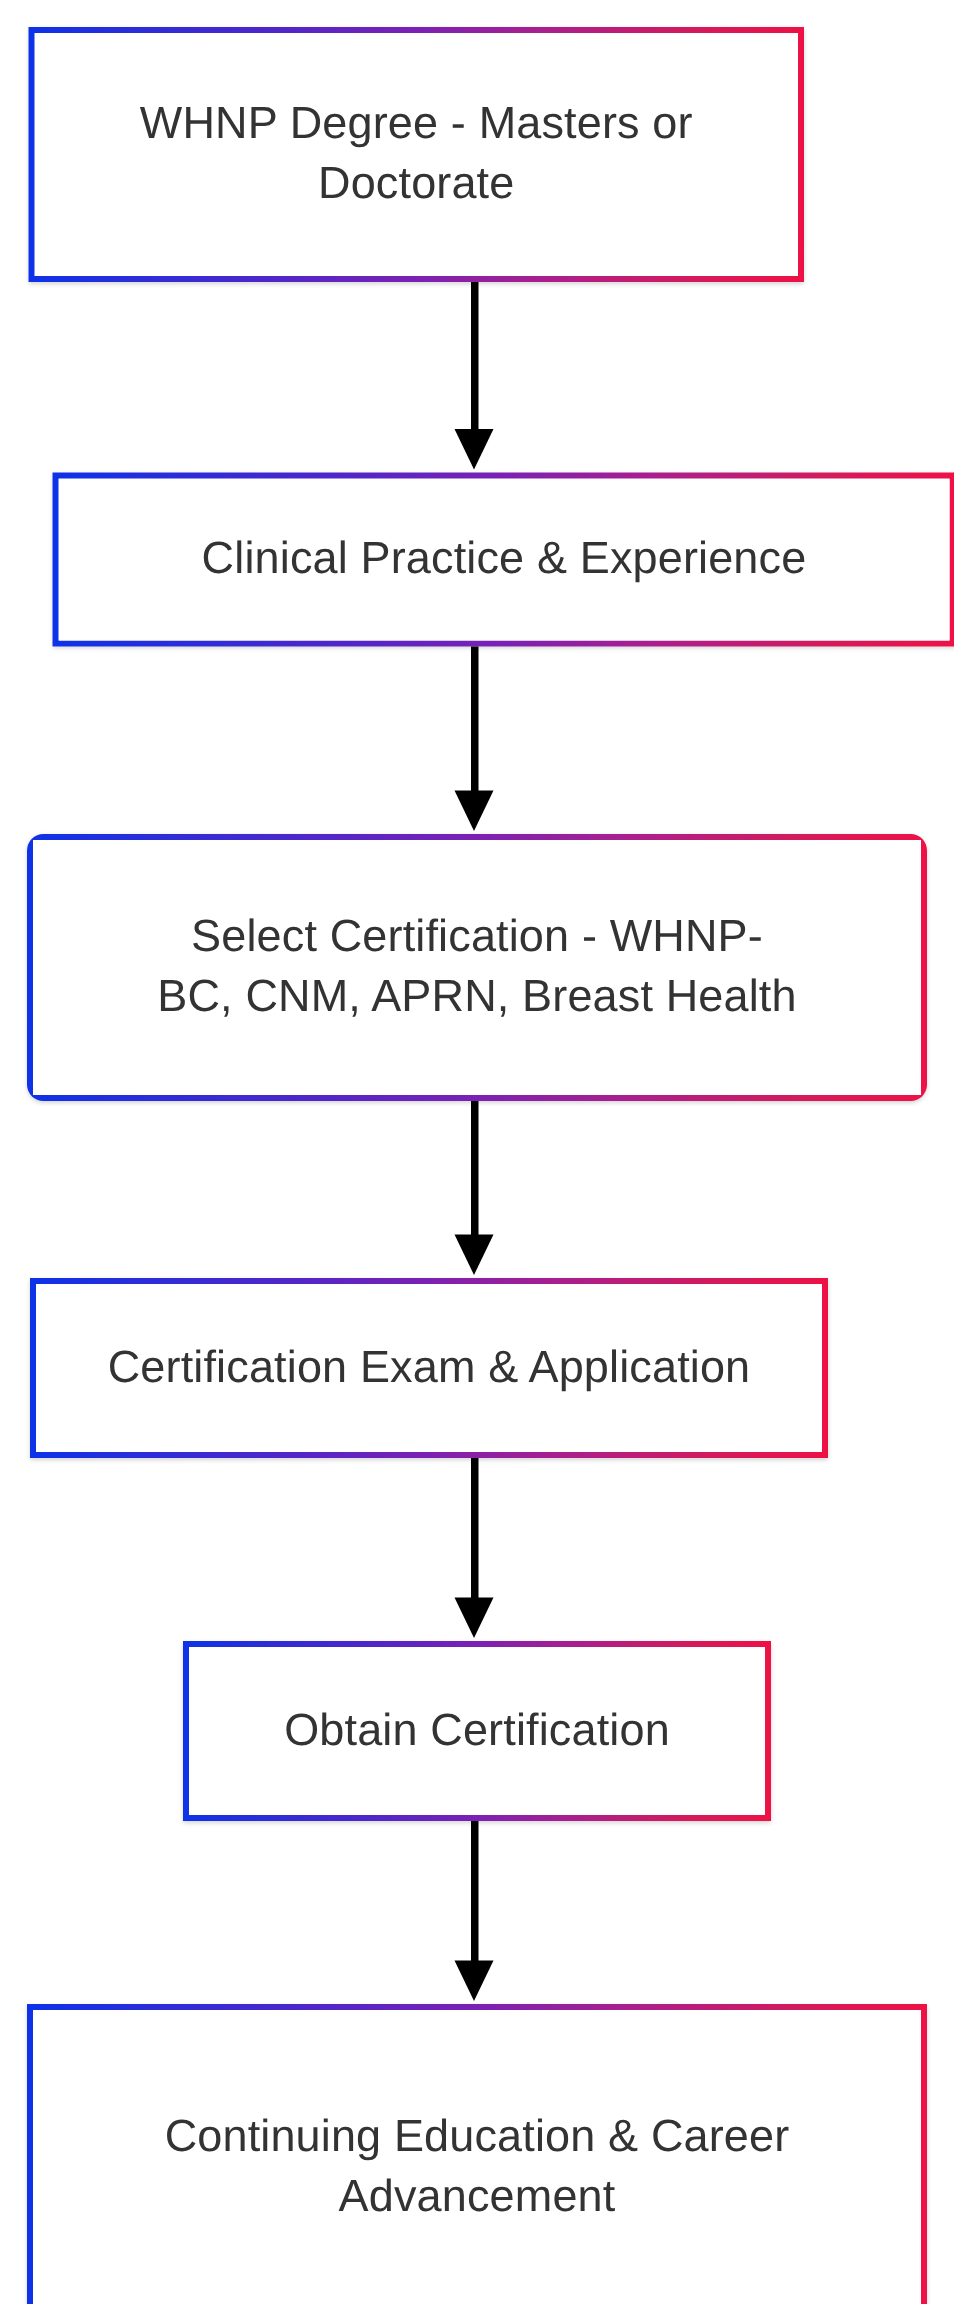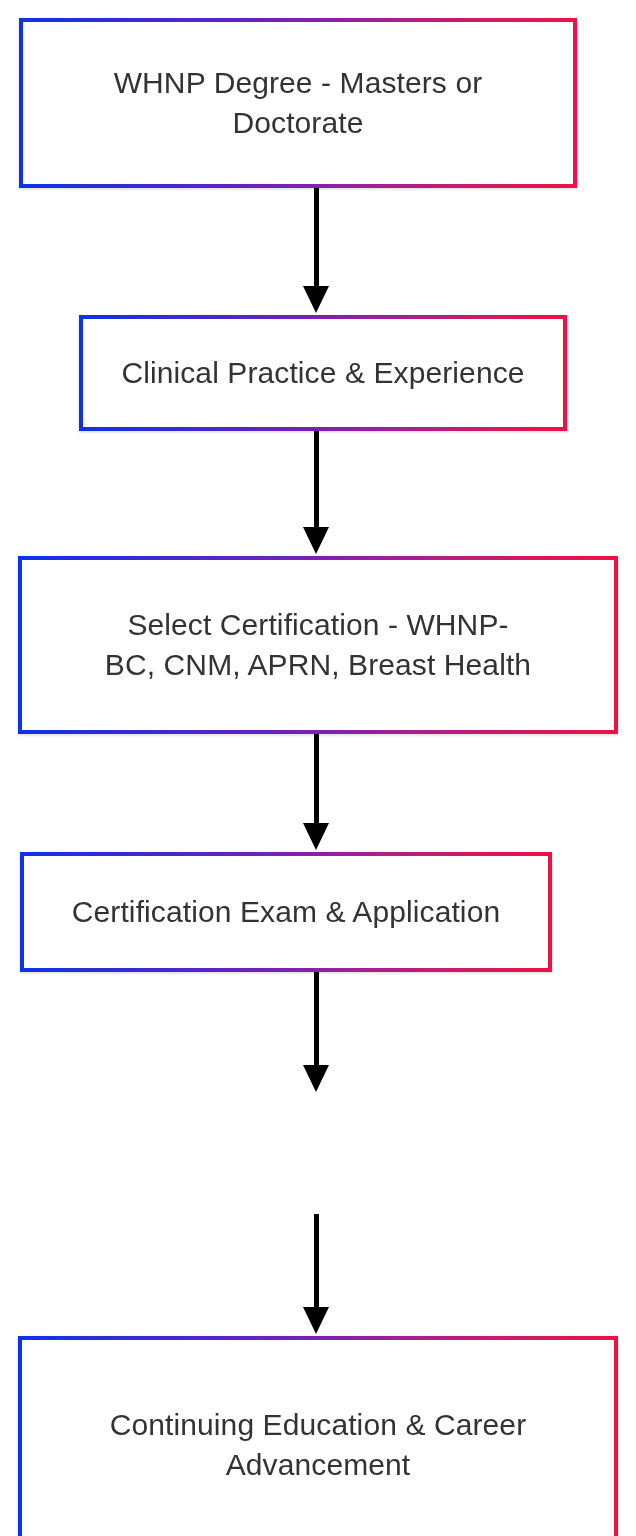--- a/index.html
+++ b/index.html
@@ -72,58 +72,63 @@
     border-left: 13px solid transparent;
     border-right: 13px solid transparent;
     border-top: 27px solid #000000;
   }
 </style>
 </head>
 <body>
 
 <div id="flowchart">
 
-  <div class="node" id="n1" style="left: 19px; top: 18px; width: 558px; height: 170px;">
+  <div class="node" id="n1" style="left: 19px; top: 18px; width: 517px; height: 170px;">
     <div class="node-inner">
       <span class="node-label">WHNP Degree - Masters or
 Doctorate</span>
     </div>
   </div>
 
   <div class="edge" id="e1" style="left: 314px; top: 188px; height: 100px;"></div>
   <div class="arrowhead" id="a1" style="left: 303px; top: 286px;"></div>
 
-  <div class="node" id="n2" style="left: 35px; top: 315px; width: 488px; height: 116px; margin-left: 44px;">
+  <div class="node" id="n2" style="left: 35px; top: 315px; width: 602px; height: 116px;">
     <div class="node-inner">
       <span class="node-label">Clinical Practice &amp; Experience</span>
     </div>
   </div>
 
   <div class="edge" id="e2" style="left: 314px; top: 431px; height: 98px;"></div>
   <div class="arrowhead" id="a2" style="left: 303px; top: 527px;"></div>
 
-  <div class="node" id="n3" style="left: 18px; top: 556px; width: 600px; height: 178px;">
+  <div class="node" id="n3" style="left: 18px; top: 556px; width: 600px; height: 178px; border-radius: 11px;">
     <div class="node-inner">
       <span class="node-label">Select Certification - WHNP-
 BC, CNM, APRN, Breast Health</span>
     </div>
   </div>
 
   <div class="edge" id="e3" style="left: 314px; top: 734px; height: 91px;"></div>
   <div class="arrowhead" id="a3" style="left: 303px; top: 823px;"></div>
 
   <div class="node" id="n4" style="left: 20px; top: 852px; width: 532px; height: 120px;">
     <div class="node-inner">
       <span class="node-label">Certification Exam &amp; Application</span>
     </div>
   </div>
 
   <div class="edge" id="e4" style="left: 314px; top: 972px; height: 95px;"></div>
   <div class="arrowhead" id="a4" style="left: 303px; top: 1065px;"></div>
 
+  <div class="node" id="n5" style="left: 122px; top: 1094px; width: 392px; height: 120px;">
+    <div class="node-inner">
+      <span class="node-label">Obtain Certification</span>
+    </div>
+  </div>
 
   <div class="edge" id="e5" style="left: 314px; top: 1214px; height: 95px;"></div>
   <div class="arrowhead" id="a5" style="left: 303px; top: 1307px;"></div>
 
   <div class="node" id="n6" style="left: 18px; top: 1336px; width: 600px; height: 217px;">
     <div class="node-inner">
       <span class="node-label">Continuing Education &amp; Career
 Advancement</span>
     </div>
   </div>

